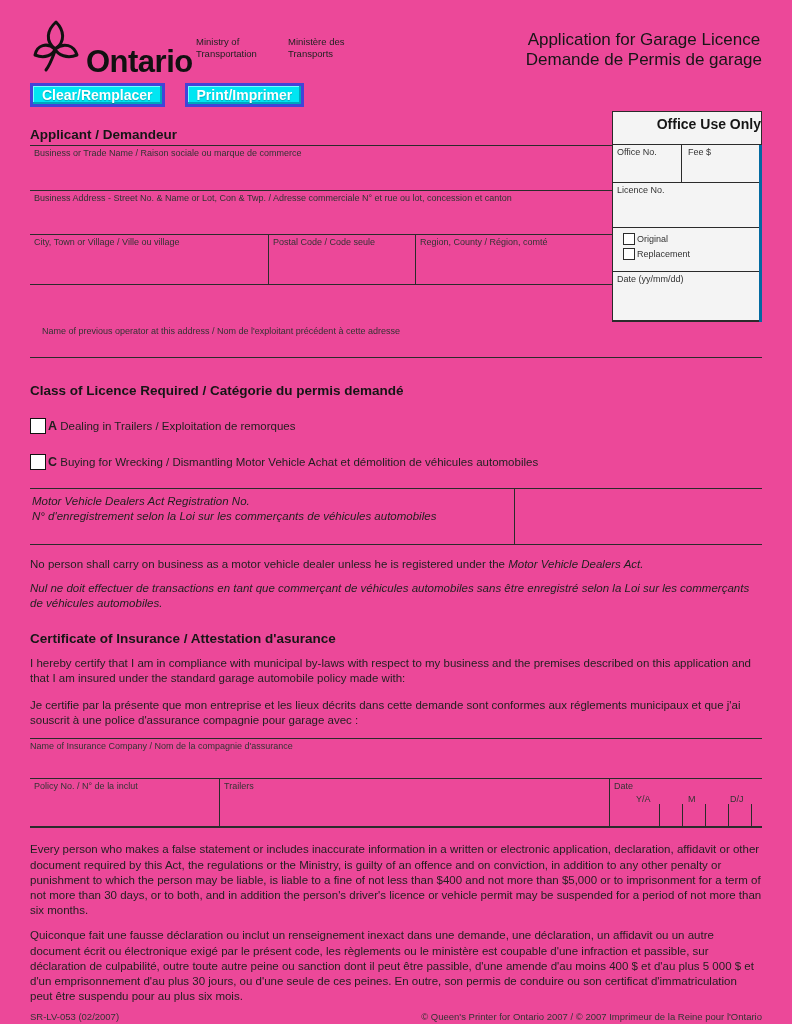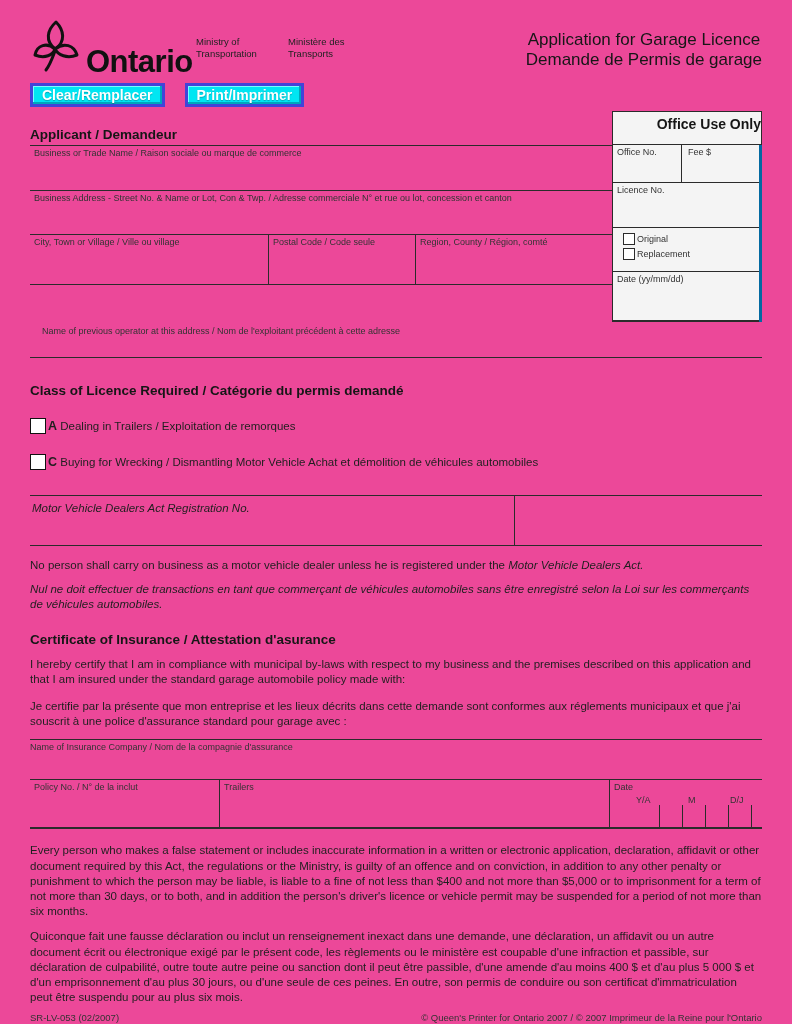--- a/index.html
+++ b/index.html
@@ -59,21 +59,21 @@
   .write-line { height:22px; border-bottom:1px solid #2b2b2b; }
 
   
   .class-heading { margin-top:25px; }
   .opt-row { display:flex; align-items:center; gap:2px; margin-top:20px; }
   .chk-l { width:16px; height:16px; border:1.5px solid #111; background:#fff; flex:0 0 auto; }
   .opt-text { font-size:11.5px; color:#1f1f1f; }
   .opt-code { font-weight:bold; font-size:12.5px; }
 
   
-  .mvda-box { display:flex; margin-top:25px; border-top:1.5px solid #2b2b2b; border-bottom:1.5px solid #2b2b2b; height:51px; }
+  .mvda-box { display:flex; margin-top:18px; border-top:1.5px solid #2b2b2b; border-bottom:1.5px solid #2b2b2b; height:57px; }
   .mvda-label { width:485px; border-right:1px solid #2b2b2b; font-style:italic; font-size:11.5px; line-height:15px; padding:5px 8px 0 2px; color:#1f1f1f; }
   .mvda-input { flex:1; }
 
   .para { font-size:11.5px; line-height:15.2px; color:#1f1f1f; }
   .mt12 { margin-top:12px; } .mt9 { margin-top:9px;font-style:italic; } .mt10 { margin-top:10px; } .mt14 { margin-top:14px; }
   .ins-heading { margin-top:19px; }
 
   
   .rule { border-top:1.5px solid #2b2b2b; margin-top:10px; }
   .ins-label { font-size:9px; color:#333; margin-top:2px; }
@@ -192,30 +192,31 @@
       <div class="chk-l"></div>
       <div class="opt-text">
         <span class="opt-code">C</span>
         <span>Buying for Wrecking / Dismantling Motor Vehicle Achat et démolition de véhicules automobiles</span>
       </div>
     </div>
 
     <div class="mvda-box">
       <div class="mvda-label">
         <div>Motor Vehicle Dealers Act Registration No.</div>
+        <div>N° d'enregistrement selon la Loi sur les commerçants de véhicules automobiles</div>
       </div>
       <div class="mvda-input"></div>
     </div>
 
     <div class="para mt12"><span>No person shall carry on business as a motor vehicle dealer unless he is registered under the </span><span style="font-style:italic;">Motor Vehicle Dealers Act.</span></div>
     <div class="para mt9">Nul ne doit effectuer de transactions en tant que commerçant de véhicules automobiles sans être enregistré selon la Loi sur les commerçants de véhicules automobiles.</div>
 
     <div class="sec-heading ins-heading">Certificate of Insurance / Attestation d'asurance</div>
     <div class="para mt10">I hereby certify that I am in compliance with municipal by-laws with respect to my business and the premises described on this application and that I am insured under the standard garage automobile policy made with:</div>
-    <div class="para mt12">Je certifie par la présente que mon entreprise et les lieux décrits dans cette demande sont conformes aux réglements municipaux et que j'ai souscrit à une police d'assurance standard pour garage avec :</div>
+    <div class="para mt12">Je certifie par la présente que mon entreprise et les lieux décrits dans cette demande sont conformes aux réglements municipaux et que j'ai souscrit à une police d'assurance compagnie pour garage avec :</div>
 
     <div class="rule"></div>
     <div class="ins-label">Name of Insurance Company / Nom de la compagnie d'assurance</div>
 
     <div class="policy-table">
       <div class="p-policy">
         <div class="flabel">Policy No. / N° de la inclut</div>
       </div>
       <div class="p-sign">
         <div class="flabel">Trailers</div>

